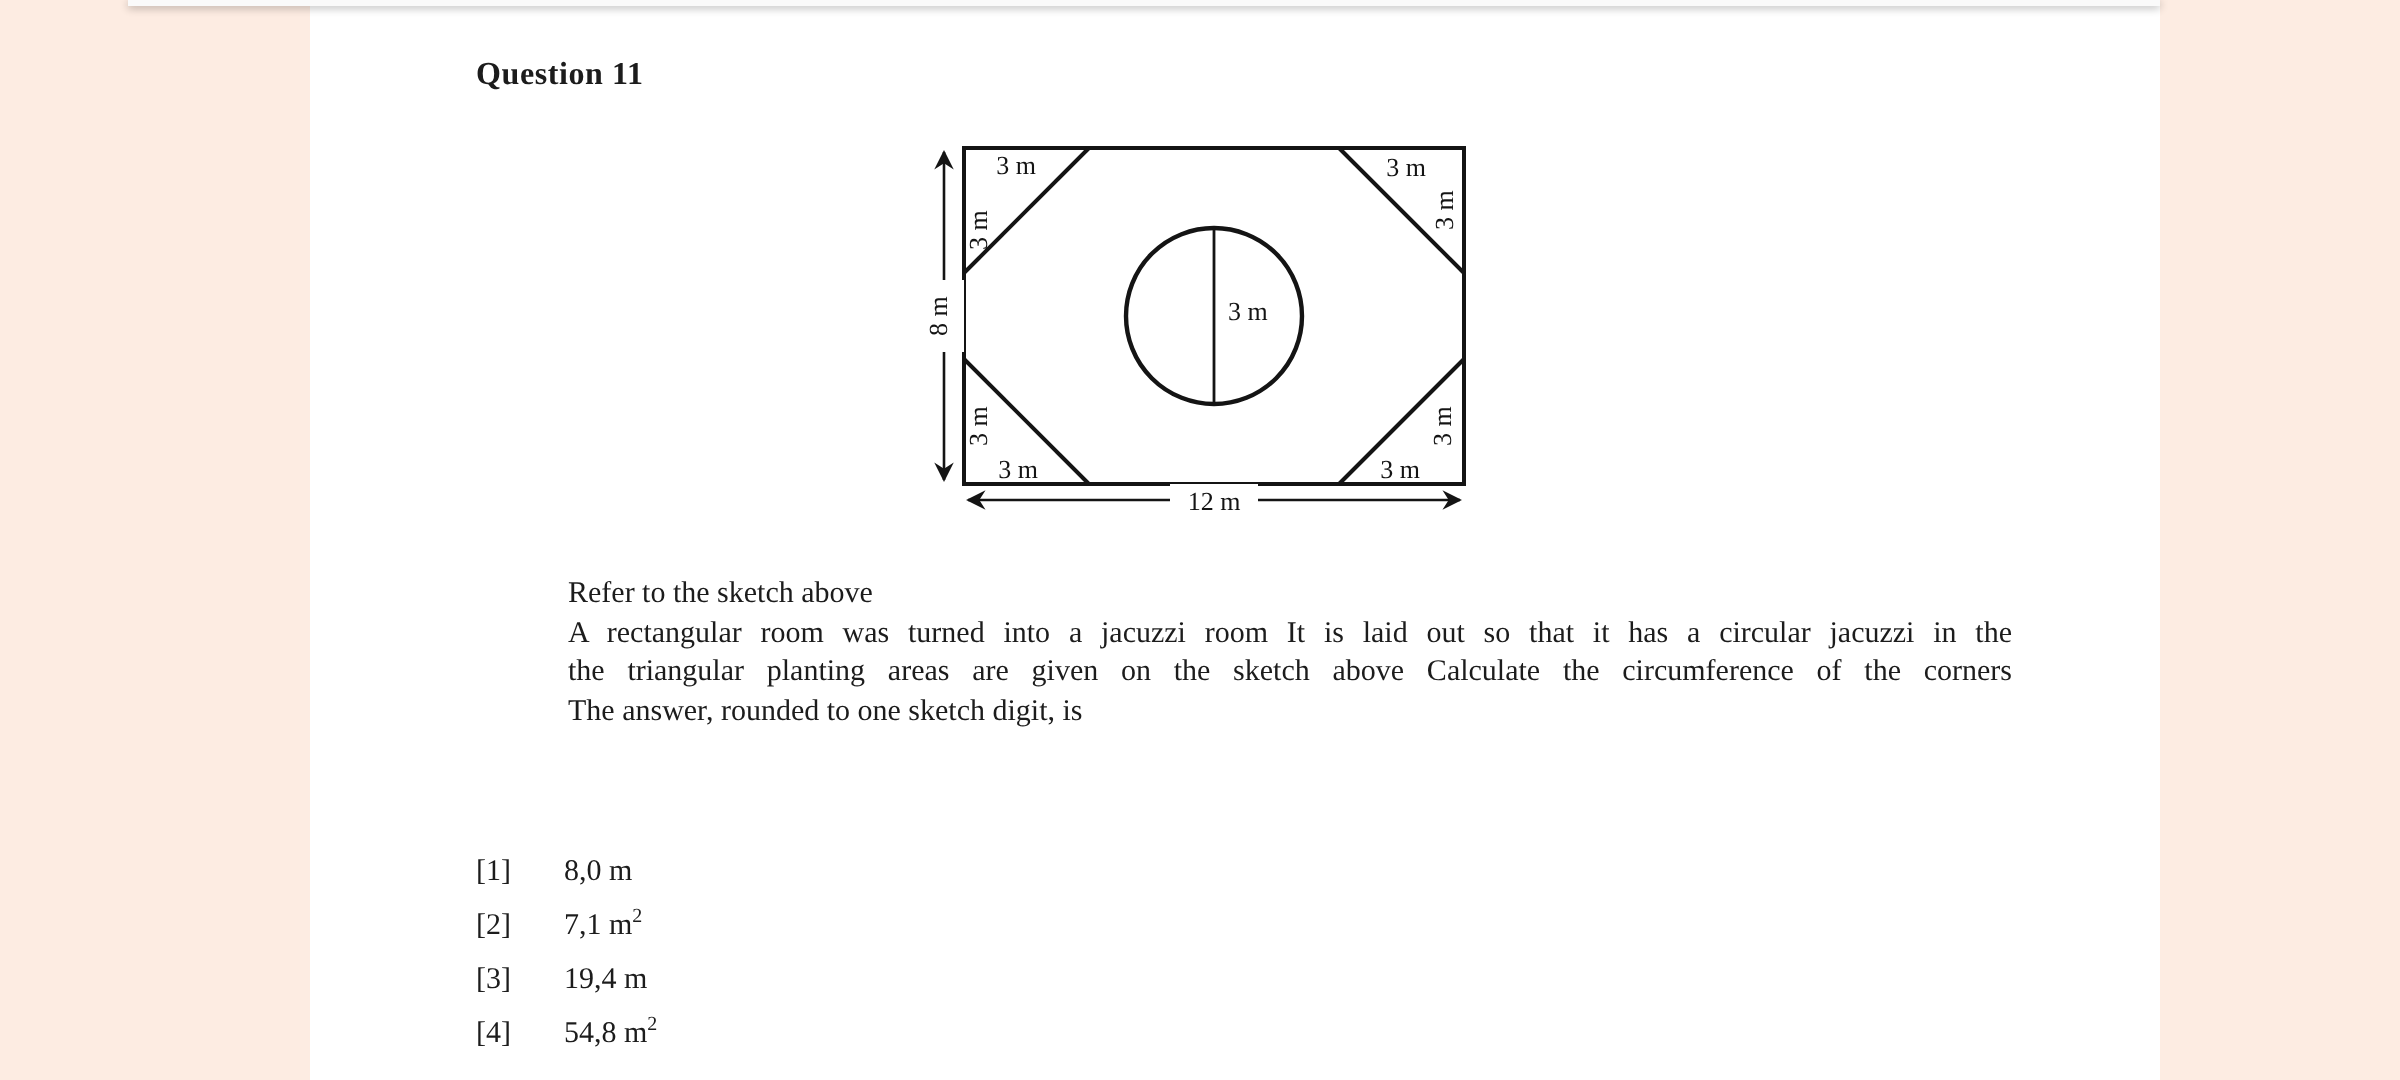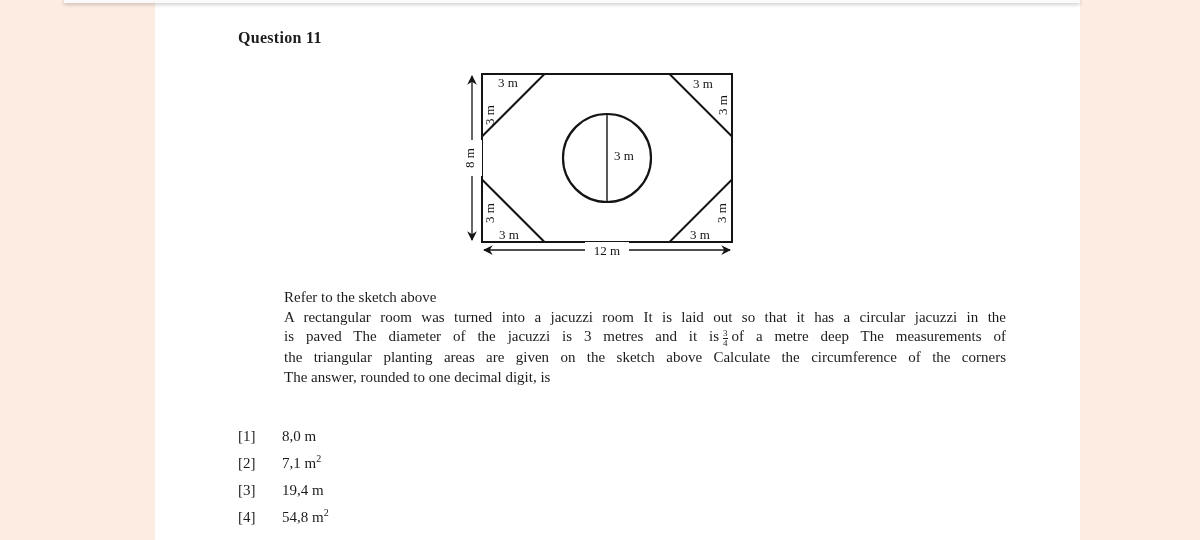--- a/index.html
+++ b/index.html
@@ -91,23 +91,22 @@
     <text x="31" y="149" text-anchor="middle" dominant-baseline="central" transform="rotate(-90 31 149)">3 m</text>
     <text x="51" y="175" text-anchor="middle">3 m</text>
     <text x="242" y="175" text-anchor="middle">3 m</text>
     <text x="263" y="149" text-anchor="middle" dominant-baseline="central" transform="rotate(-90 263 149)">3 m</text>
   </svg>
 </div>
 
 <div class="question-text">
   <div>Refer to the sketch above</div>
   <div class="jline">A rectangular room was turned into a jacuzzi room  It is laid out so that it has a circular jacuzzi in the</div>
-  <div class="jline"><span>is paved  The diameter of the jacuzzi is 3 metres and it is</span><span class="frac"><span>3</span><span class="den">4</span></span><span>of a metre deep  The measurements of</span></div>
   <div class="jline">the triangular planting areas are given on the sketch above  Calculate the circumference of the corners</div>
-  <div>The answer, rounded to one decimal digit, is</div>
+  <div>The answer, rounded to one sketch digit, is</div>
 </div>
 
 <div class="options">
   <div class="option-row">
     <span class="option-bracket">[1]</span>
     <span class="option-value"><span>8,0 m</span><sup></sup></span>
   </div>
   <div class="option-row">
     <span class="option-bracket">[2]</span>
     <span class="option-value"><span>7,1 m</span><sup>2</sup></span>

